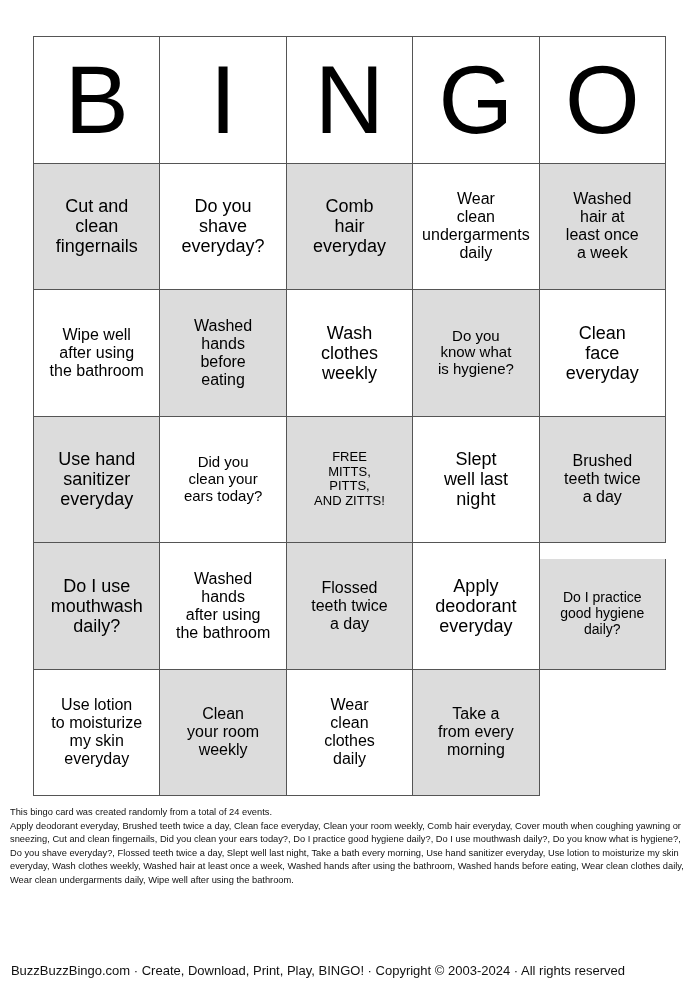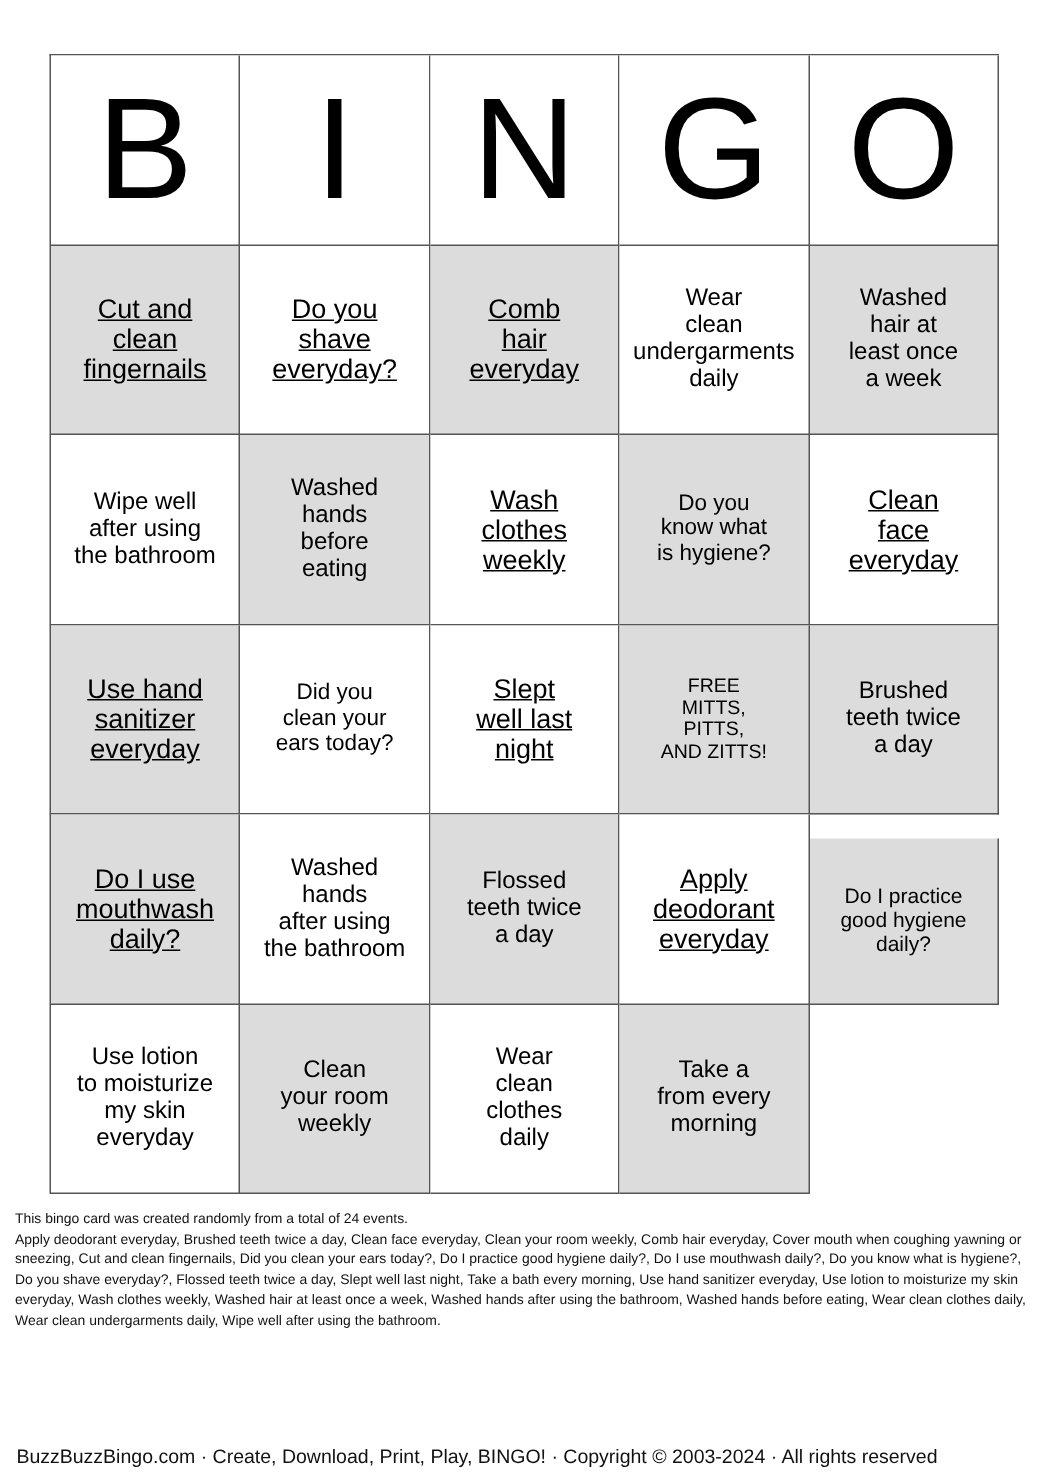--- a/index.html
+++ b/index.html
@@ -2,21 +2,21 @@
 <html><head>
 <meta charset="utf-8">
 <style>
   html,body{margin:0;padding:0;background:#fff;}
   body{width:699px;height:989px;position:relative;font-family:"Liberation Sans",sans-serif;color:#000;overflow:hidden;}
   .grid{position:absolute;left:33px;top:36px;width:633px;height:760px;display:grid;grid-template-columns:repeat(5,1fr);grid-template-rows:repeat(6,1fr);border-top:1px solid #555;border-left:1px solid #555;box-sizing:border-box;}
   .cell{border-right:1px solid #555;border-bottom:1px solid #555;display:flex;align-items:center;justify-content:center;text-align:center;box-sizing:border-box;padding:4px;line-height:1.12;}
   .hdr{font-size:96px;line-height:1;background:#fff;}
   .g{background:#dcdcdc;}
   .w{background:#fff;}
-  .s18{font-size:18px;text-decoration:underline;}
+  .s18{font-size:18px;}
   .s16{font-size:16px;align-items:center;}
   .s15{font-size:15px;}
   .s14{font-size:14px;margin-top:16px;}
   .s13{font-size:13px;}
   .s12{font-size:12px;}
   .cell span{white-space:pre-line;}
   .note{position:absolute;left:10px;top:806px;width:680px;font-size:9.3px;line-height:13.6px;color:#111;}
   .footer{position:absolute;left:0;width:636px;top:963px;text-align:center;font-size:13px;color:#111;}
 </style>
 </head>
@@ -97,30 +97,30 @@
   <div class="cell g s18">
       <span>Use hand
 sanitizer
 everyday</span>
     </div>
   <div class="cell w s15">
       <span>Did you
 clean your
 ears today?</span>
     </div>
-  <div class="cell w s18">
-      <span>Slept
-well last
-night</span>
-    </div>
   <div class="cell g s13">
       <span>FREE
 MITTS,
 PITTS,
 AND ZITTS!</span>
+    </div>
+  <div class="cell w s18">
+      <span>Slept
+well last
+night</span>
     </div>
   <div class="cell g s16">
       <span>Brushed
 teeth twice
 a day</span>
     </div>
 
   <div class="cell g s18">
       <span>Do I use
 mouthwash

